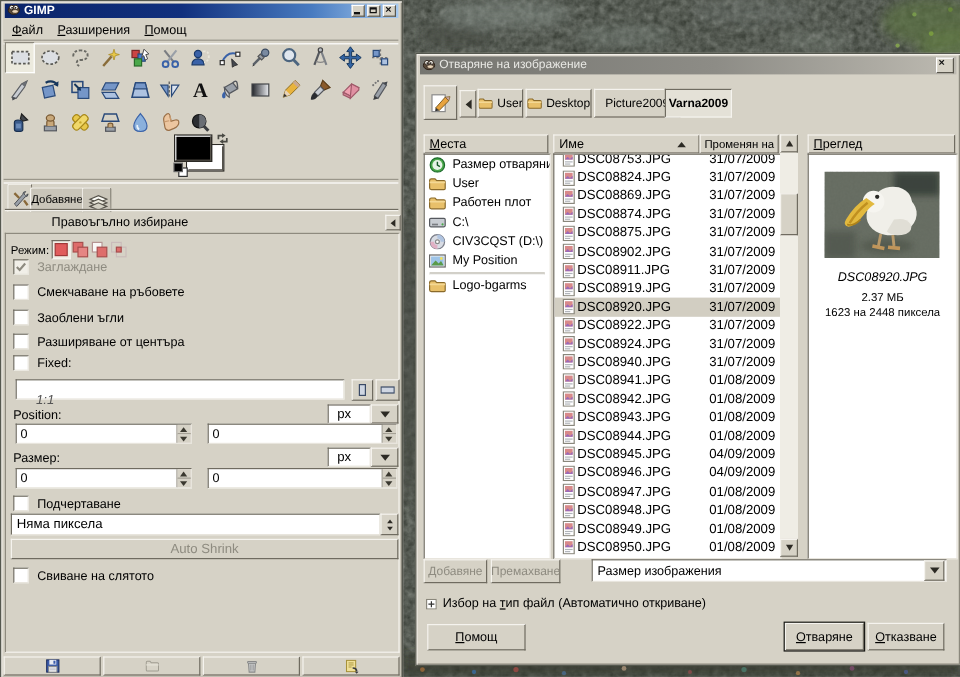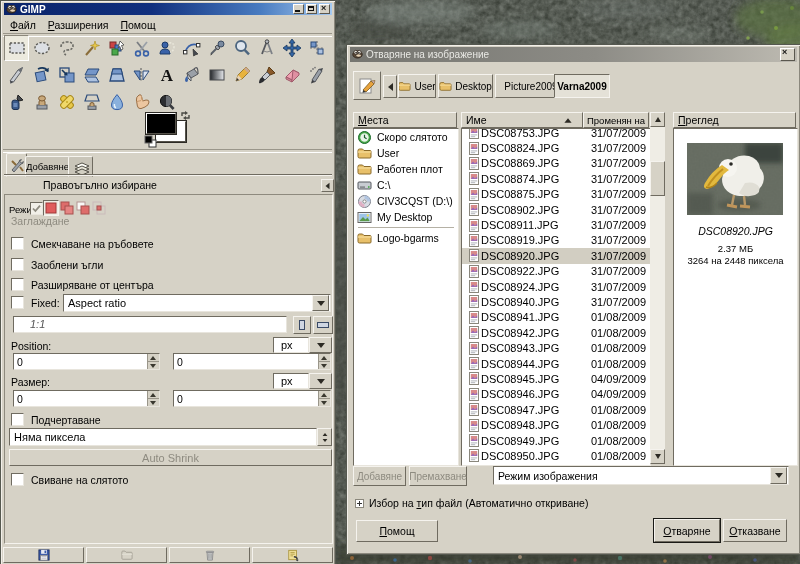--- a/index.html
+++ b/index.html
@@ -452,21 +452,21 @@
         </div>
         <div class="" style="position: absolute; top: 199px; width: 16px; height: 16px; display: flex; align-items: center; justify-content: center; box-sizing: border-box; left: 90px;">
           <span style="width: 16px; height: 16px; display: block; opacity: 0.85;"><svg width="16" height="16" viewBox="0 0 16 16" xmlns="http://www.w3.org/2000/svg">
               <rect x="2" y="2" width="8" height="8" fill="none" stroke="#c8b8b8"></rect>
               <rect x="6" y="6" width="8" height="8" fill="none" stroke="#c8b8b8"></rect>
               <rect x="6" y="6" width="4" height="4" fill="#e05c5c" stroke="#a03838"></rect>
             </svg></span>
         </div>
       </div>
 
-    <div class="optrow" id="chk-antialias" style="top:201px;flex-direction:column;">
+    <div class="optrow" id="chk-antialias" style="top:215px;">
         <span class="checkbox" style="background: rgb(241, 239, 232);">
           <svg width="11" height="11" viewBox="0 0 11 11">
             <path d="M2 5.5 L4.4 8 L9 2.6" fill="none" stroke="#8e8b80" stroke-width="1.8"></path>
           </svg>
         </span>
         <span class="dis">Заглаждане</span>
       </div>
     <div class="optrow" id="chk-feather" style="top:236px;">
         <span class="checkbox"></span>
         <span>Смекчаване на ръбовете</span>
@@ -477,29 +477,23 @@
       </div>
     <div class="optrow" id="chk-center" style="top:277px;">
         <span class="checkbox"></span>
         <span>Разширяване от центъра</span>
       </div>
 
     <div class="optrow" id="chk-fixed" style="top:295px;">
         <span class="checkbox"></span>
         <span>Fixed:</span>
       </div>
-    <div class="field" style="position:absolute;left:62px;top:293px;width:268px;height:18px;box-sizing:border-box;display:flex;align-items:center;">
-      <span style="flex:1;padding-left:4px;">Aspect ratio</span>
-      <span class="combo-arrow-btn" style="width:15px;height:14px;margin-right:1px;">
-          <span class="tri-d"></span>
-        </span>
-    </div>
 
     <div class="field" style="position:absolute;left:12px;top:315px;width:274px;height:17px;box-sizing:border-box;">
-      <span style="font-style:italic;color:#555;padding-left:16px;line-height:15px;display:inline-block;">1:1</span>
+      <span style="font-style:italic;color:#555;padding-left:16px;line-height:15px;display:inline-block;margin-top:10px;">1:1</span>
     </div>
     <div class="b-out" style="position:absolute;left:292px;top:315px;width:16px;height:16px;display:flex;align-items:center;justify-content:center;">
         <svg width="10" height="10" viewBox="0 0 10 10">
           <rect x="2.5" y="0.5" width="5" height="9" fill="#cfd6e2" stroke="#3a4a66"></rect>
         </svg>
       </div>
     <div class="b-out" style="position:absolute;left:312px;top:315px;width:18px;height:16px;display:flex;align-items:center;justify-content:center;">
         <svg width="12" height="10" viewBox="0 0 12 10">
           <rect x="0.5" y="2.5" width="11" height="5" fill="#cfd6e2" stroke="#3a4a66"></rect>
         </svg>
@@ -673,21 +667,21 @@
         <span><span class="mn">М</span><span>е</span><span>с</span><span>т</span><span>а</span></span>
       </div>
     <div class="list-panel" style="left:6px;top:83px;width:104px;height:336px;">
       <div id="places-items">
           <div class="place-item">
             <span style="width: 15px; height: 14px; display: block; margin-right: 5px; flex: 0 0 auto;"><svg width="15" height="14" viewBox="0 0 15 14" xmlns="http://www.w3.org/2000/svg">
                 <circle cx="7.5" cy="7.5" r="6" fill="#4aa84a" stroke="#1a6a2a"></circle>
                 <circle cx="7.5" cy="7.5" r="4.2" fill="#e8f4e8"></circle>
                 <path d="M7.5 4.8 L7.5 7.5 L9.6 8.8" fill="none" stroke="#1a5a2a" stroke-width="1.2"></path>
               </svg></span>
-            <span>Скоро слятото</span>
+            <span>Размер отваряни</span>
           </div>
           <div class="place-item">
             <span style="width: 15px; height: 14px; display: block; margin-right: 5px; flex: 0 0 auto;"><svg width="15" height="14" viewBox="0 0 15 14" xmlns="http://www.w3.org/2000/svg">
                 <path d="M1 4.5 Q1 3 2.5 3 L5.5 3 L7 4.5 L13 4.5 Q14 4.5 14 5.5 L14 11 Q14 12 13 12 L2.5 12 Q1 12 1 10.5 Z" fill="#e8c06a" stroke="#8a6a2a"></path>
                 <path d="M1 6 L14 6" stroke="#f4d894" stroke-width="1.4"></path>
               </svg></span>
             <span>User</span>
           </div>
           <div class="place-item">
             <span style="width: 15px; height: 14px; display: block; margin-right: 5px; flex: 0 0 auto;"><svg width="15" height="14" viewBox="0 0 15 14" xmlns="http://www.w3.org/2000/svg">
@@ -713,21 +707,21 @@
               </svg></span>
             <span>CIV3CQST (D:\)</span>
           </div>
           <div class="place-item">
             <span style="width: 15px; height: 14px; display: block; margin-right: 5px; flex: 0 0 auto;"><svg width="15" height="14" viewBox="0 0 15 14" xmlns="http://www.w3.org/2000/svg">
                 <rect x="1" y="2.5" width="13" height="10" fill="#fff" stroke="#666"></rect>
                 <rect x="2.2" y="3.7" width="10.6" height="7.6" fill="#9ec4e8"></rect>
                 <path d="M2.2 11.3 L6 7 L8.5 9.5 L10.5 7.5 L12.8 11.3 Z" fill="#5a9a4a"></path>
                 <circle cx="10.8" cy="5.4" r="1.2" fill="#f0e060"></circle>
               </svg></span>
-            <span>My Desktop</span>
+            <span>My Position</span>
           </div>
           <div class="place-sep">
             <div></div>
           </div>
           <div class="place-item">
             <span style="width: 15px; height: 14px; display: block; margin-right: 5px; flex: 0 0 auto;"><svg width="15" height="14" viewBox="0 0 15 14" xmlns="http://www.w3.org/2000/svg">
                 <path d="M1 4.5 Q1 3 2.5 3 L5.5 3 L7 4.5 L13 4.5 Q14 4.5 14 5.5 L14 11 Q14 12 13 12 L2.5 12 Q1 12 1 10.5 Z" fill="#e8c06a" stroke="#8a6a2a"></path>
                 <path d="M1 6 L14 6" stroke="#f4d894" stroke-width="1.4"></path>
               </svg></span>
             <span>Logo-bgarms</span>
@@ -1026,31 +1020,31 @@
         <circle cx="41" cy="25" r="9" fill="#f6f5f0"></circle>
         <path d="M35 22 Q25 28 18 40 Q15 45 20 46 Q26 45 32 37 Q38 29 42 27 Z" fill="#e2b93e"></path>
         <path d="M36 26 Q27 33 21 43" fill="none" stroke="#c09020" stroke-width="2"></path>
         <path d="M19 44 Q24 46 30 40" fill="none" stroke="#b08318" stroke-width="1.4"></path>
         <circle cx="44" cy="21" r="1.8" fill="#2a2a26"></circle>
         <path d="M47 52 L45 62 M57 53 L58 62" stroke="#b89868" stroke-width="2.4"></path>
         <path d="M40 62 L50 64 M53 63 L63 64" stroke="#c0955a" stroke-width="3"></path>
       </svg>
       <div style="position:absolute;left:0;top:96px;width:100%;text-align:center;font-style:italic;font-size:10.5px;">DSC08920.JPG</div>
       <div style="position:absolute;left:0;top:114px;width:100%;text-align:center;font-size:9.5px;">2.37 МБ</div>
-      <div style="position:absolute;left:0;top:126px;width:100%;text-align:center;font-size:9.5px;">3264 на 2448 пиксела</div>
+      <div style="position:absolute;left:0;top:126px;width:100%;text-align:center;font-size:9.5px;">1623 на 2448 пиксела</div>
     </div>
 
     <div class="btn disabled" style="position:absolute;left:6px;top:421px;width:53px;height:20px;font-size:10px;">
         <span>Добавяне</span>
       </div>
     <div class="btn disabled" style="position:absolute;left:62px;top:421px;width:58px;height:20px;font-size:10px;">
         <span>Премахване</span>
       </div>
     <div class="field" style="position:absolute;left:146px;top:421px;width:296px;height:19px;box-sizing:border-box;display:flex;align-items:center;">
-      <span style="flex:1;padding-left:4px;font-size:10.5px;">Режим изображения</span>
+      <span style="flex:1;padding-left:4px;font-size:10.5px;">Размер изображения</span>
       <span class="combo-arrow-btn" style="width:15px;height:15px;margin-right:1px;">
           <span class="tri-d"></span>
         </span>
     </div>
 
     <div class="abs" style="left:8px;top:452px;display:flex;align-items:center;">
       <svg width="9" height="9" viewBox="0 0 9 9" style="margin-right:5px;">
           <rect x="0.5" y="0.5" width="8" height="8" fill="#fff" stroke="#8a877c"></rect>
           <path d="M2 4.5 H7 M4.5 2 V7" stroke="#333" stroke-width="1"></path>
         </svg>

